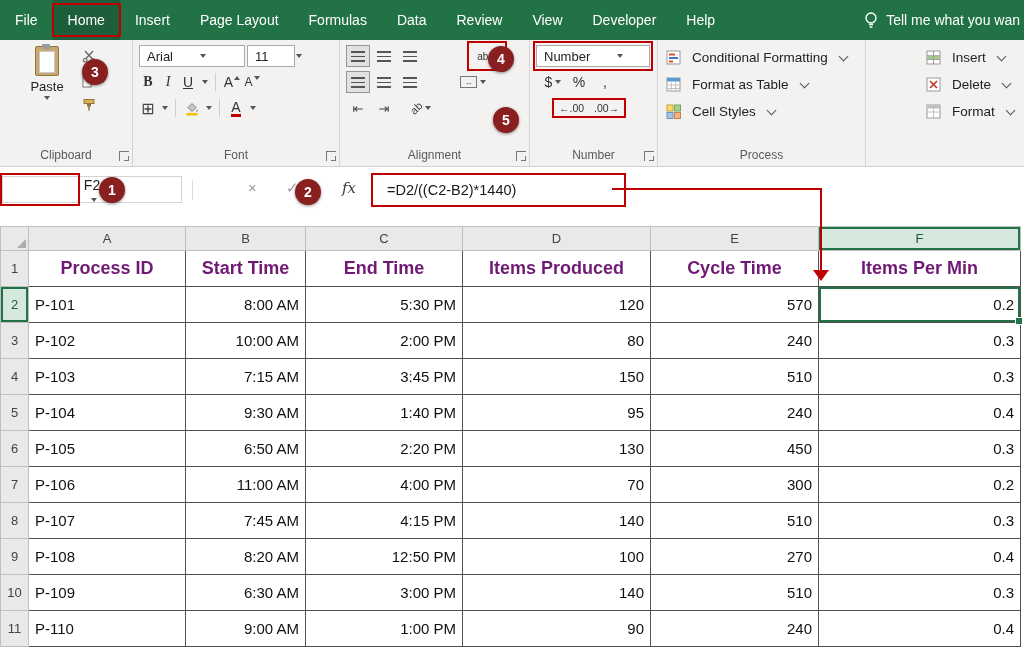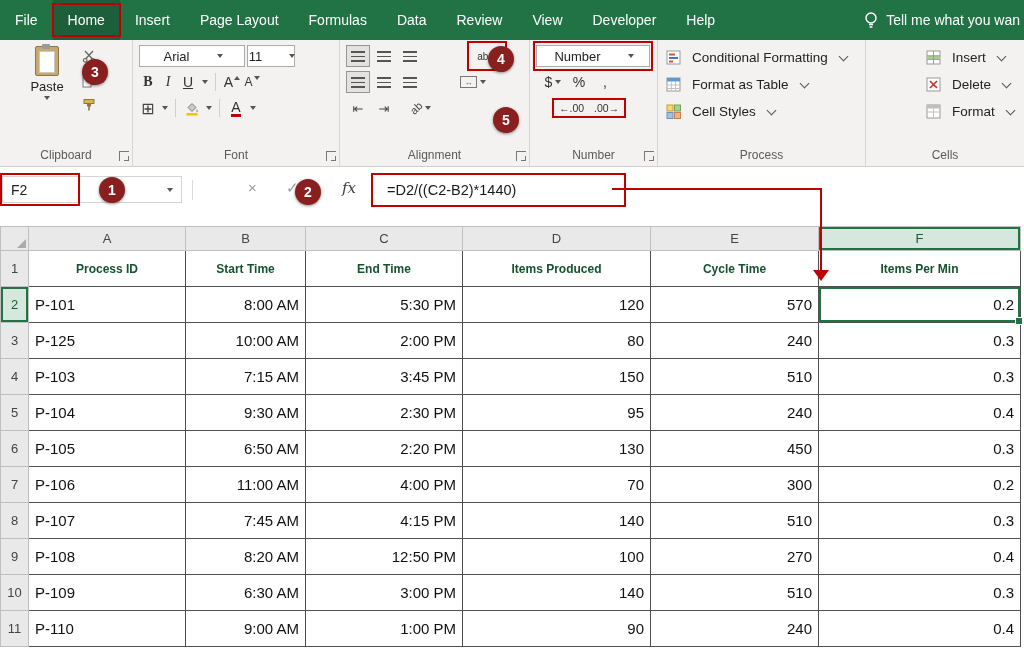--- a/index.html
+++ b/index.html
@@ -17,21 +17,21 @@
   
   .ribbon{height:126px;background:#f3f2f1;border-bottom:1px solid #d1cfcd;display:flex;position:relative;}
   .group{position:relative;border-right:1px solid #d8d6d4;display:flex;flex-direction:column;box-sizing:border-box;flex:none;}
   .gbody{flex:1;padding:4px 6px 0;box-sizing:border-box;}
   .glabel{height:19px;font-size:12px;color:#5a5a5a;text-align:center;position:relative;line-height:16px;}
   .launcher{position:absolute;right:3px;bottom:5px;width:9px;height:9px;border-left:1px solid #777;border-top:1px solid #777;}
   .launcher::after{content:"";position:absolute;right:0;bottom:0;width:4px;height:4px;border-right:1.5px solid #777;border-bottom:1.5px solid #777;}
   .rrow{display:flex;align-items:center;height:24px;margin-bottom:2px;gap:2px;}
   .tri{width:0;height:0;border-left:3.5px solid transparent;border-right:3.5px solid transparent;border-top:4px solid #555;display:inline-block;margin-left:3px;flex:none;}
   .chev{width:6px;height:6px;border-right:1.5px solid #555;border-bottom:1.5px solid #555;transform:rotate(45deg);display:inline-block;flex:none;margin-left:2px;margin-top:-3px;}
-  .combo{height:22px;background:#fff;border:1px solid #ababab;display:flex;align-items:center;justify-content:center;padding:0 5px 0 7px;font-size:13px;color:#222;box-sizing:border-box;gap:24px;}
+  .combo{height:22px;background:#fff;border:1px solid #ababab;display:flex;align-items:center;justify-content:flex-start;padding:0 5px 0 7px;font-size:13px;color:#222;box-sizing:border-box;gap:24px;}
 
   
   .clipbody{display:flex;gap:12px;padding-left:24px;}
   .pastecol{display:flex;flex-direction:column;align-items:center;width:46px;padding-top:2px;}
   .icon-clipboard{position:relative;width:22px;height:28px;background:#c7a96f;border:1px solid #8f7742;border-radius:2px;display:inline-block;}
   .icon-clipboard::before{content:"";position:absolute;left:3px;top:4px;right:3px;bottom:2px;background:#fff;border:1px solid #c9c9c9;}
   .icon-clipboard::after{content:"";position:absolute;left:6px;top:-3px;width:8px;height:5px;background:#9a9a9a;border-radius:1px;}
   .plbl{font-size:13px;color:#222;margin-top:3px;}
   .pastecol .tri{margin:2px 0 0;}
   .clipsmall{display:flex;flex-direction:column;gap:7px;padding-top:4px;}
@@ -59,37 +59,37 @@
   
   .decpair{display:flex;gap:10px;position:relative;padding:2px 5px;margin-left:18px;}
   .decbtn{font-size:10.5px;color:#333;}
 
   
   .srow{display:flex;align-items:center;gap:10px;height:27px;font-size:13.5px;color:#222;padding-left:2px;}
   .srow svg{flex:none;}
 
   
   .fbar{position:relative;height:46px;background:#fff;}
-  .namebox{position:absolute;left:2px;top:9px;width:180px;height:27px;border:1px solid #d4d4d4;display:flex;align-items:center;justify-content:space-between;padding:0 8px;box-sizing:border-box;font-size:14px;color:#222;}
+  .namebox{position:absolute;left:2px;top:9px;width:180px;height:27px;border:1px solid #d4d4d4;display:flex;align-items:center;justify-content:space-between;padding:0 8px;box-sizing:border-box;font-size:14px;color:#222;flex-direction:column;}
   .nbredbox{position:absolute;left:0;top:6px;width:80px;height:33px;border:2px solid #c00000;pointer-events:none;z-index:40;box-sizing:border-box;}
   .vsep{position:absolute;left:192px;top:13px;width:1px;height:20px;background:#dcdcdc;}
   .fxbtn{position:absolute;top:12px;font-size:15px;color:#9a9a9a;}
   .fx-it{font-family:"DejaVu Serif",serif;font-style:italic;color:#3c3c3c;}
   .formulabox{position:absolute;left:371px;top:6px;width:237px;height:30px;border:2px solid #c00000;display:flex;align-items:center;padding-left:14px;font-size:14.5px;color:#1a1a1a;}
   .sheetgap{height:13px;background:#fff;}
 
   
   table.grid{border-collapse:collapse;table-layout:fixed;width:1020px;}
   table.grid th,table.grid td{box-sizing:border-box;white-space:nowrap;}
   .colhdr,.rowhdr,.corner{background:#e9e9e9;border:1px solid #bfbfbf;font-size:13px;font-weight:400;color:#444;text-align:center;padding:0;}
   .corner{position:relative;}
   .corner::after{content:"";position:absolute;right:2px;bottom:2px;border-left:9px solid transparent;border-bottom:9px solid #ababab;}
   .colhdr.sel,.rowhdr.sel{background:#d6e8dd;color:#16603a;box-shadow:inset 0 0 0 2px #217346;}
   td.c{border:1px solid #505050;background:#fff;font-size:15px;color:#111;padding:0 6px;position:relative;}
-  tr.hdr td.c{font-weight:bold;text-align:center;font-size:12px;color:#14532d;padding:0 10px;}
+  tr.hdr td.c{font-weight:bold;text-align:center;font-size:18px;color:#701a75;padding:0 10px;}
   td.left{text-align:left;}
   td.right{text-align:right;}
   td.selcell{box-shadow:inset 0 0 0 2px #217346;}
   td.selcell::after{content:"";position:absolute;right:-3px;bottom:-3px;width:6px;height:6px;background:#217346;border:1px solid #fff;z-index:5;}
 
   
   .badge{position:absolute;width:26px;height:26px;border-radius:50%;background:#8a1f1f;color:#fff;font-size:14px;font-weight:bold;display:flex;align-items:center;justify-content:center;z-index:60;box-shadow:0 1px 3px rgba(0,0,0,.45);}
   .arr{position:absolute;background:#c00000;z-index:55;}
   .arrhead{position:absolute;width:0;height:0;border-left:8px solid transparent;border-right:8px solid transparent;border-top:11px solid #c00000;z-index:55;}
 </style>
@@ -336,21 +336,20 @@
         <div class="srow">
           <svg width="16" height="16" viewBox="0 0 16 16">
               <rect x="1" y="1" width="13" height="13" fill="#fff" stroke="#999"></rect>
               <rect x="1" y="1" width="13" height="3.5" fill="#bfbfbf"></rect>
               <path d="M1 8 h13 M7.5 4.5 v9" stroke="#c0c0c0" stroke-width="1"></path>
             </svg>
           <span>Format</span>
             <span class="chev"></span>
         </div>
       </div>
-      <div class="glabel"><span>Cells</span></div>
     </div>
   </div>
 
   <div class="fbar">
     <div class="namebox">
       <span>F2</span>
       <span class="tri"></span>
     </div>
     <div class="nbredbox"></div>
     <div class="vsep"></div>
@@ -398,41 +397,41 @@
             <th class="rowhdr sel">2</th>
             <td class="c left">P-101</td>
             <td class="c right">8:00 AM</td>
             <td class="c right">5:30 PM</td>
             <td class="c right">120</td>
             <td class="c right">570</td>
             <td class="c right selcell">0.2</td>
           </tr>
           <tr style="height: 36px;">
             <th class="rowhdr">3</th>
-            <td class="c left">P-125</td>
+            <td class="c left">P-102</td>
             <td class="c right">10:00 AM</td>
             <td class="c right">2:00 PM</td>
             <td class="c right">80</td>
             <td class="c right">240</td>
             <td class="c right">0.3</td>
           </tr>
           <tr style="height: 36px;">
             <th class="rowhdr">4</th>
             <td class="c left">P-103</td>
             <td class="c right">7:15 AM</td>
             <td class="c right">3:45 PM</td>
             <td class="c right">150</td>
             <td class="c right">510</td>
             <td class="c right">0.3</td>
           </tr>
           <tr style="height: 36px;">
             <th class="rowhdr">5</th>
             <td class="c left">P-104</td>
             <td class="c right">9:30 AM</td>
-            <td class="c right">2:30 PM</td>
+            <td class="c right">1:40 PM</td>
             <td class="c right">95</td>
             <td class="c right">240</td>
             <td class="c right">0.4</td>
           </tr>
           <tr style="height: 36px;">
             <th class="rowhdr">6</th>
             <td class="c left">P-105</td>
             <td class="c right">6:50 AM</td>
             <td class="c right">2:20 PM</td>
             <td class="c right">130</td>

